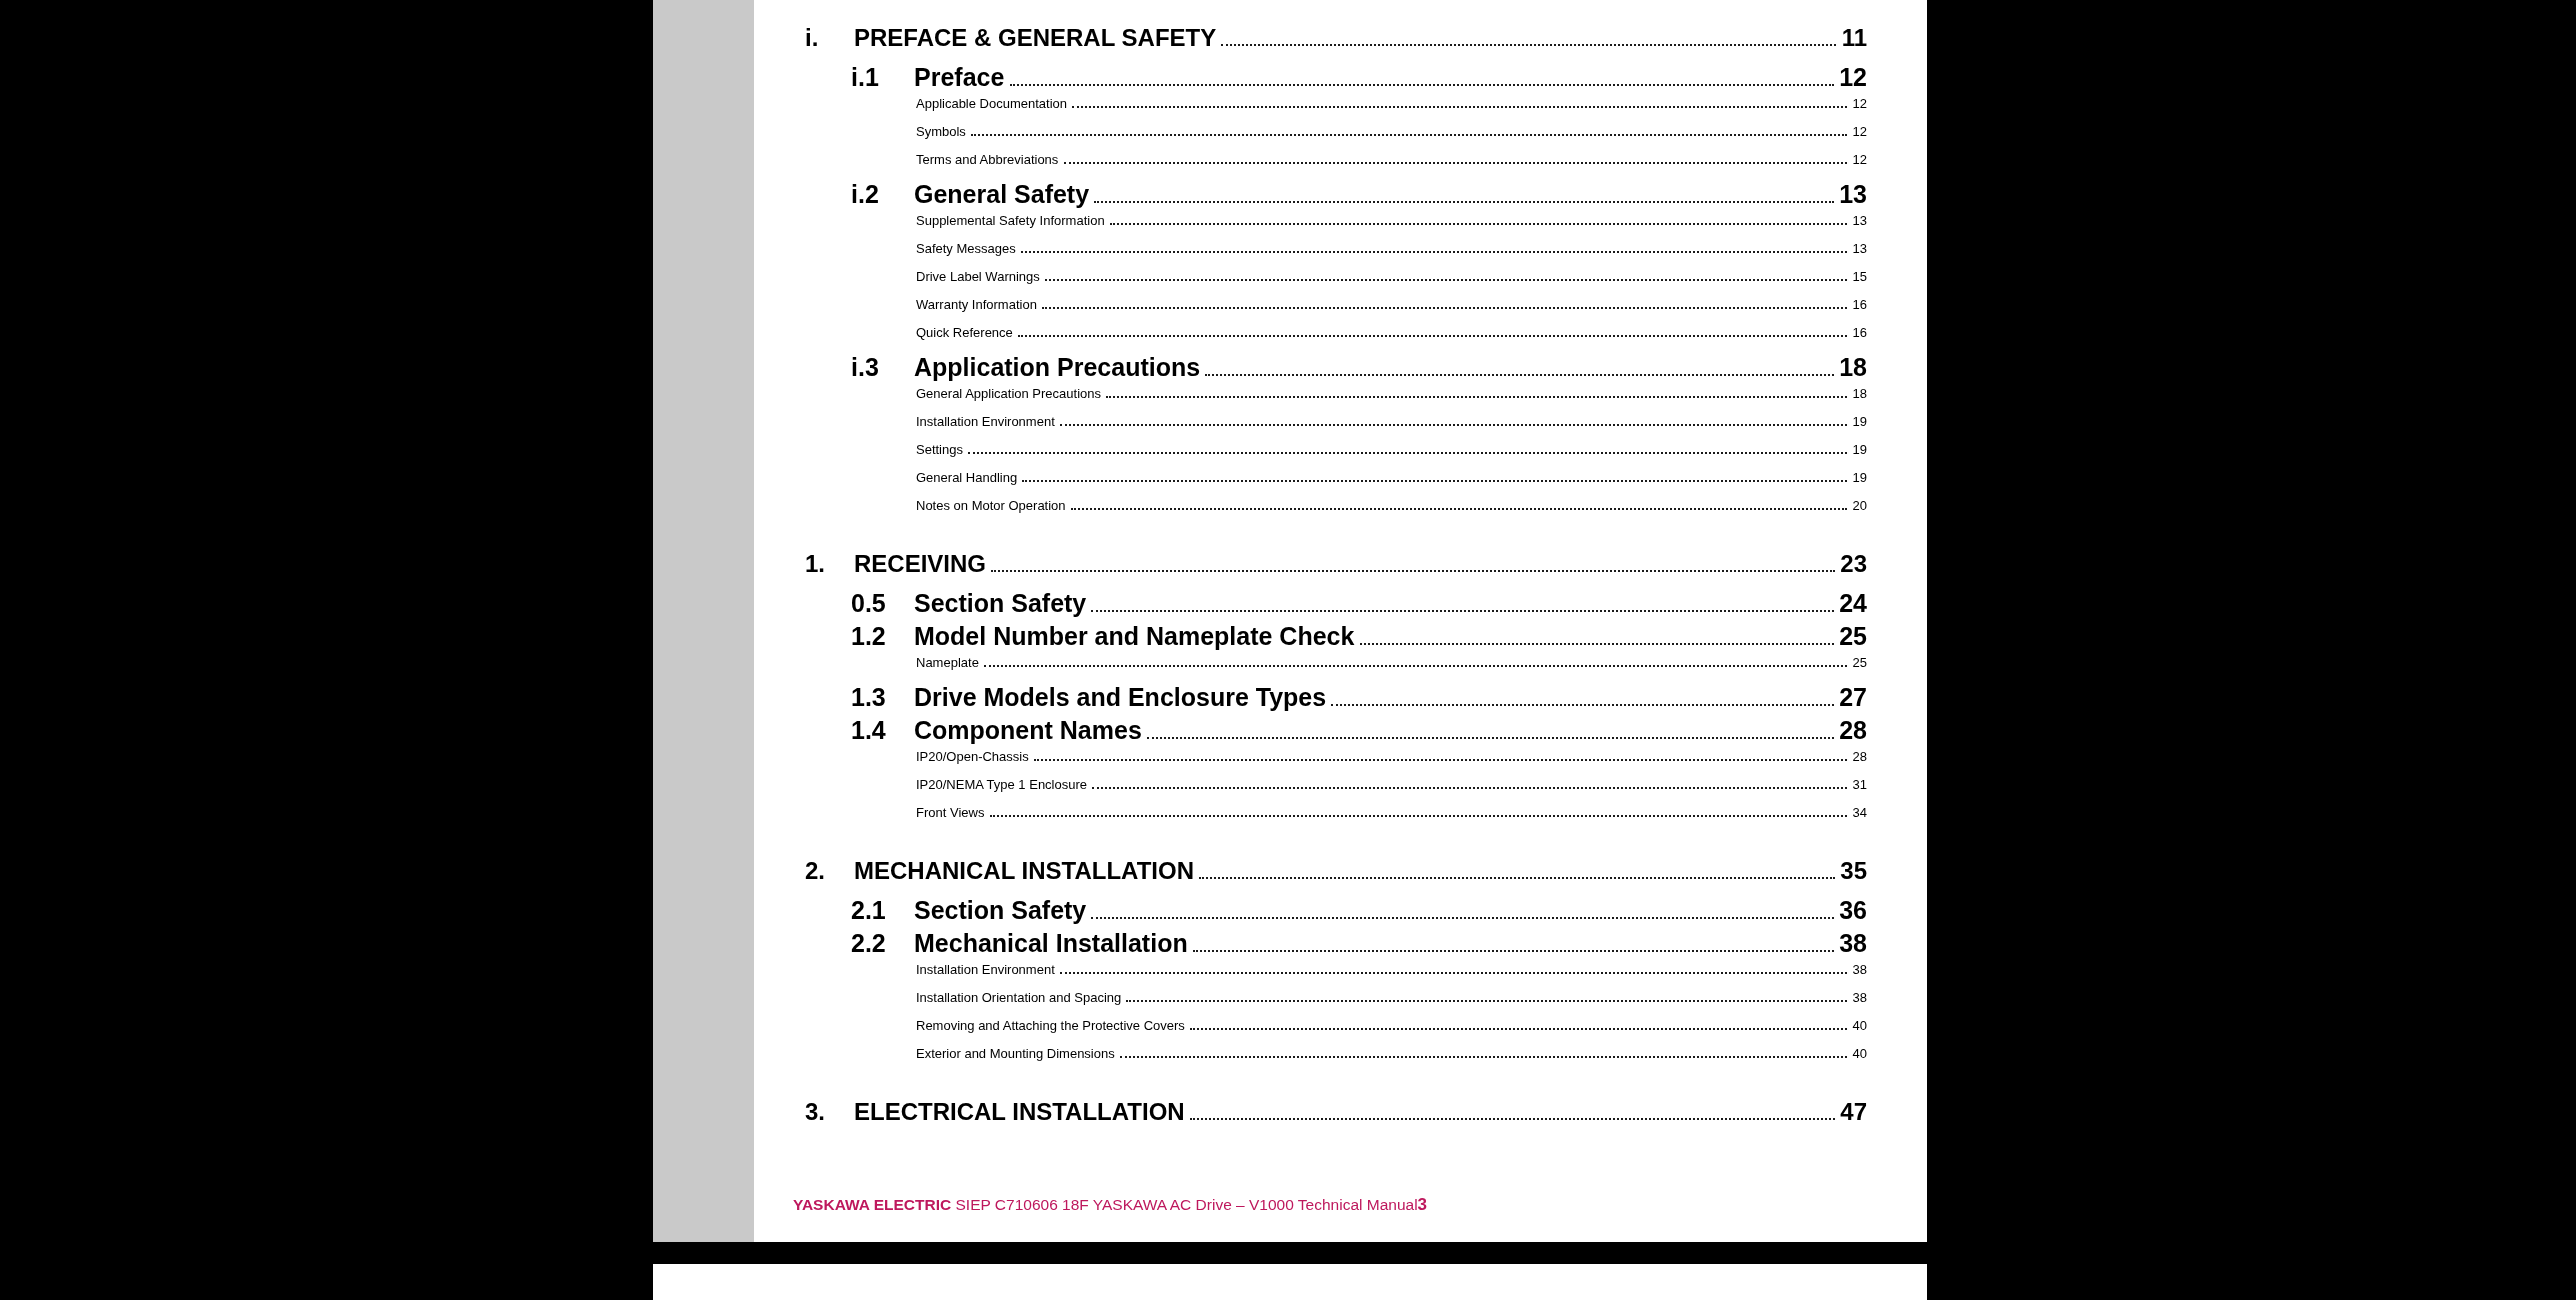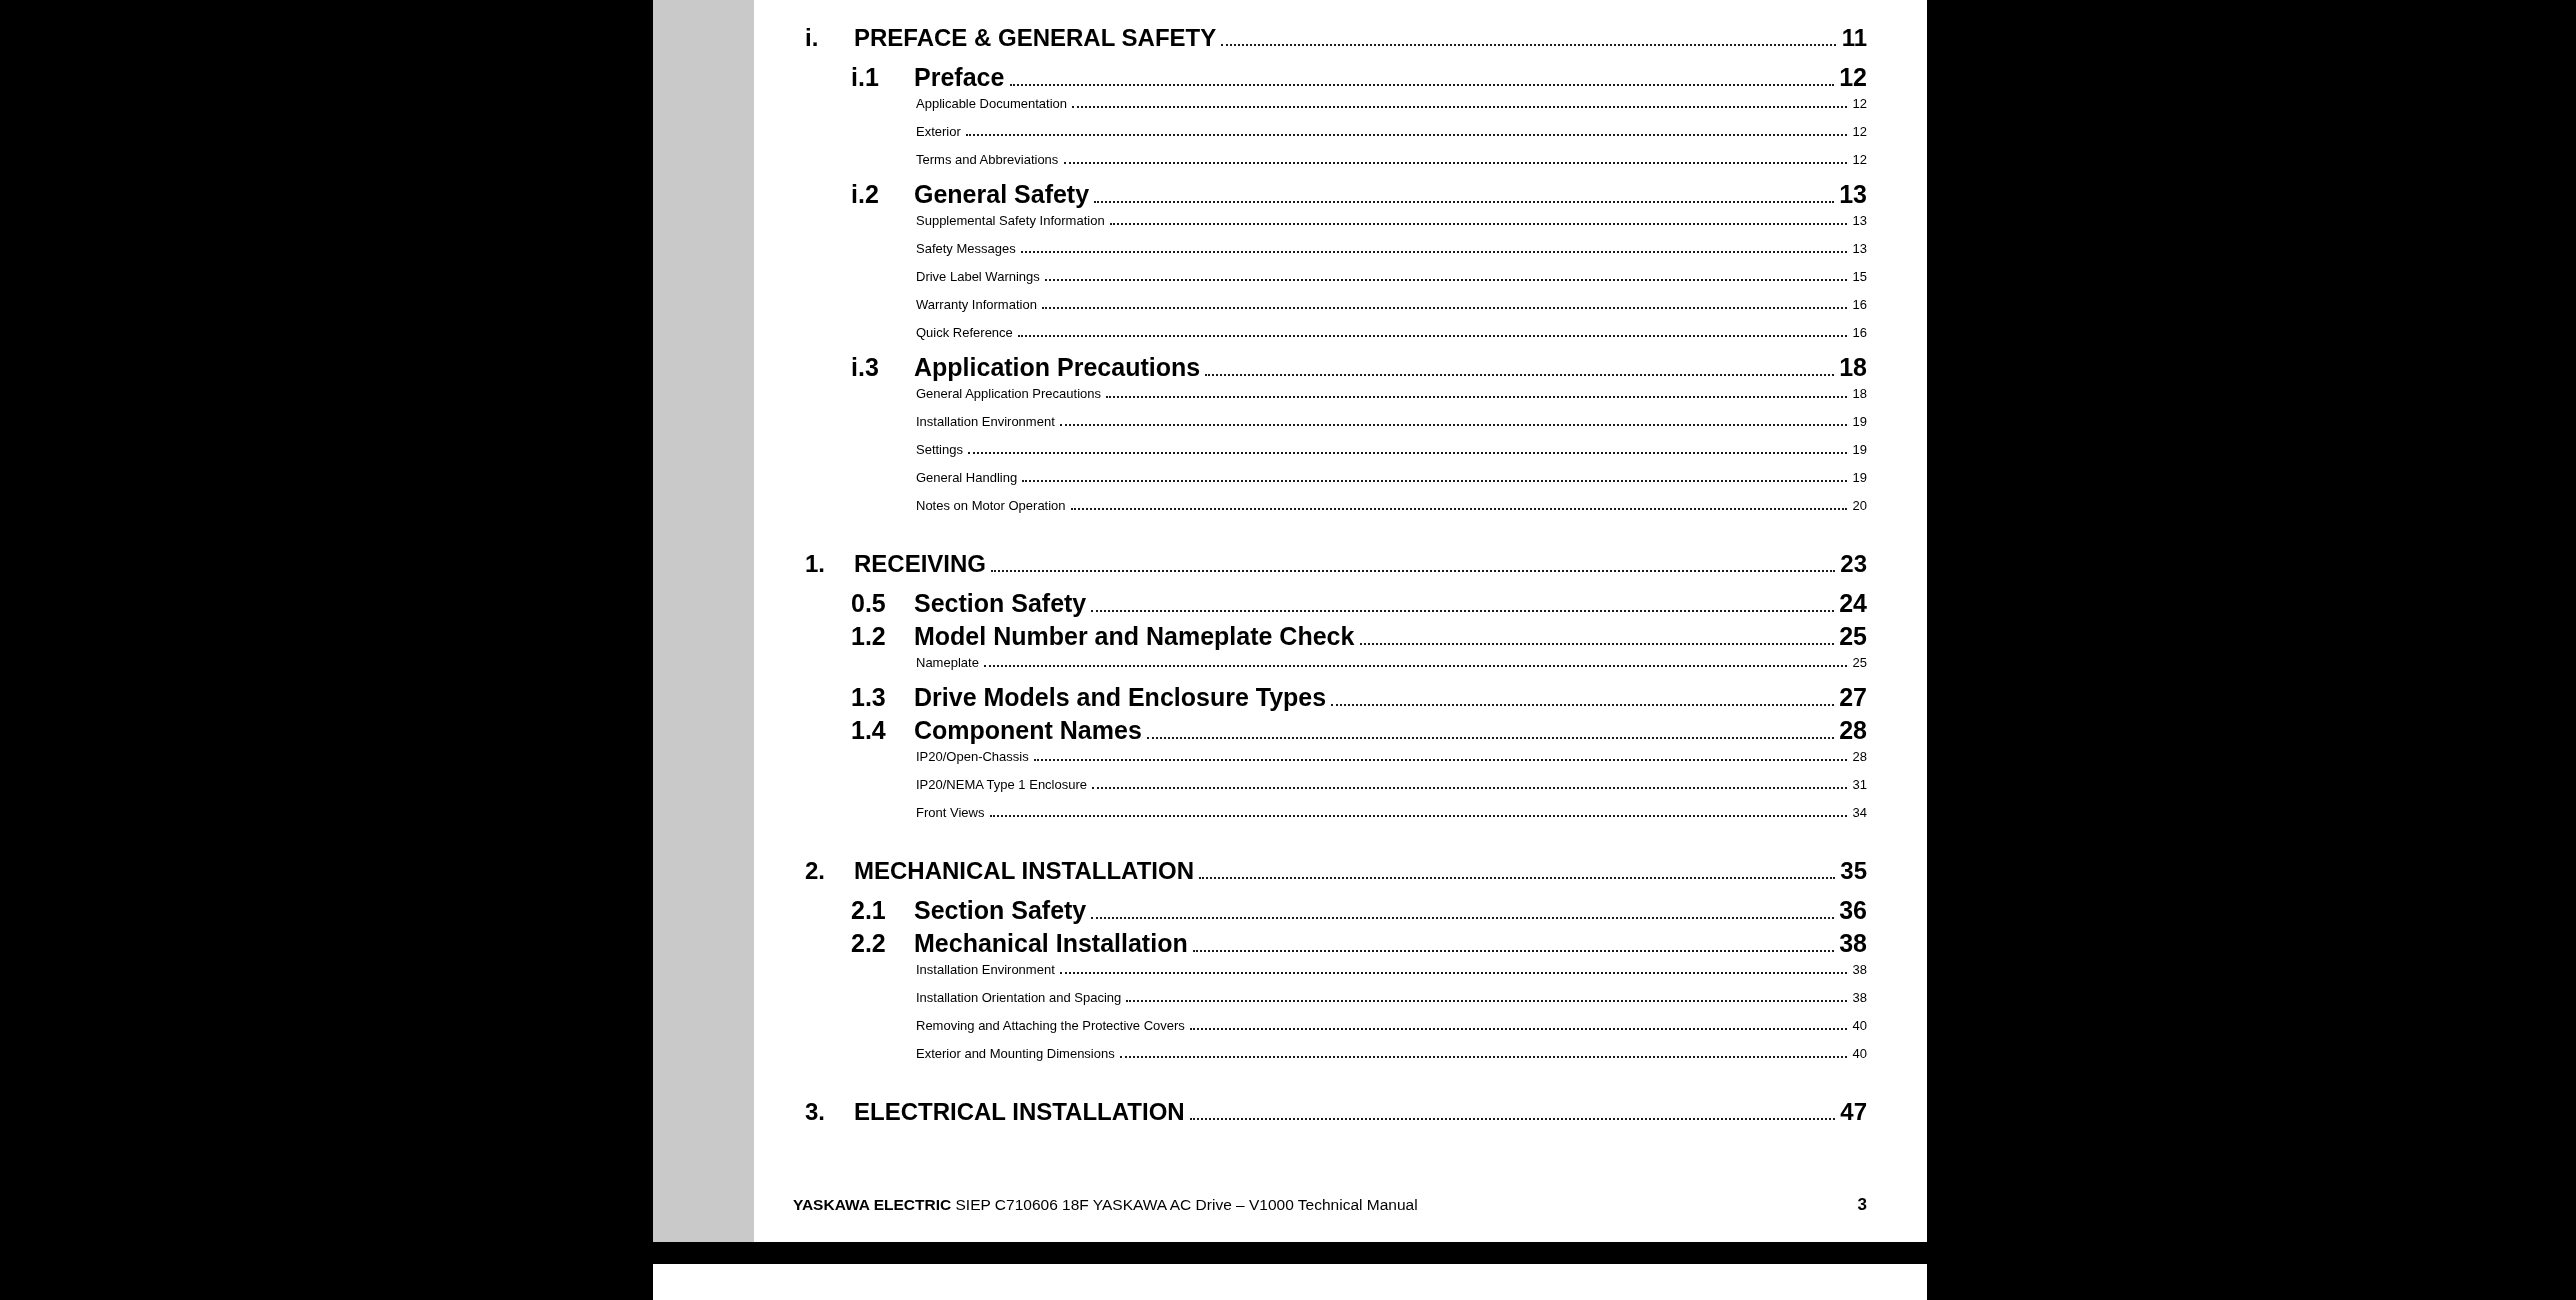--- a/index.html
+++ b/index.html
@@ -85,23 +85,22 @@
   .row.l2 .leader { border-bottom-width: 2.1px; }
 
   .pagenum { flex: none; }
 
   .page-footer {
     position: absolute;
     left: 140px;
     right: 60px;
     top: 1195px;
     display: flex;
-    justify-content: space-between;
     align-items: baseline;
-    color: #000000;
+    color: #be185d;
     font-size: 15.5px;
     white-space: nowrap;
   }
   .page-footer .footer-bold { font-weight: bold; }
   .page-footer .footer-page {
     font-weight: bold;
     font-size: 17px;
   }
 
   .pdf-page-next {
@@ -133,21 +132,21 @@
           <span class="title">Preface</span>
           <span class="leader"></span>
           <span class="pagenum">12</span>
         </div>
         <div class="row l2">
           <span class="title">Applicable Documentation</span>
           <span class="leader"></span>
           <span class="pagenum">12</span>
         </div>
         <div class="row l2">
-          <span class="title">Exterior</span>
+          <span class="title">Symbols</span>
           <span class="leader"></span>
           <span class="pagenum">12</span>
         </div>
         <div class="row l2">
           <span class="title">Terms and Abbreviations</span>
           <span class="leader"></span>
           <span class="pagenum">12</span>
         </div>
         <div class="row l1">
           <span class="num">i.2</span>

